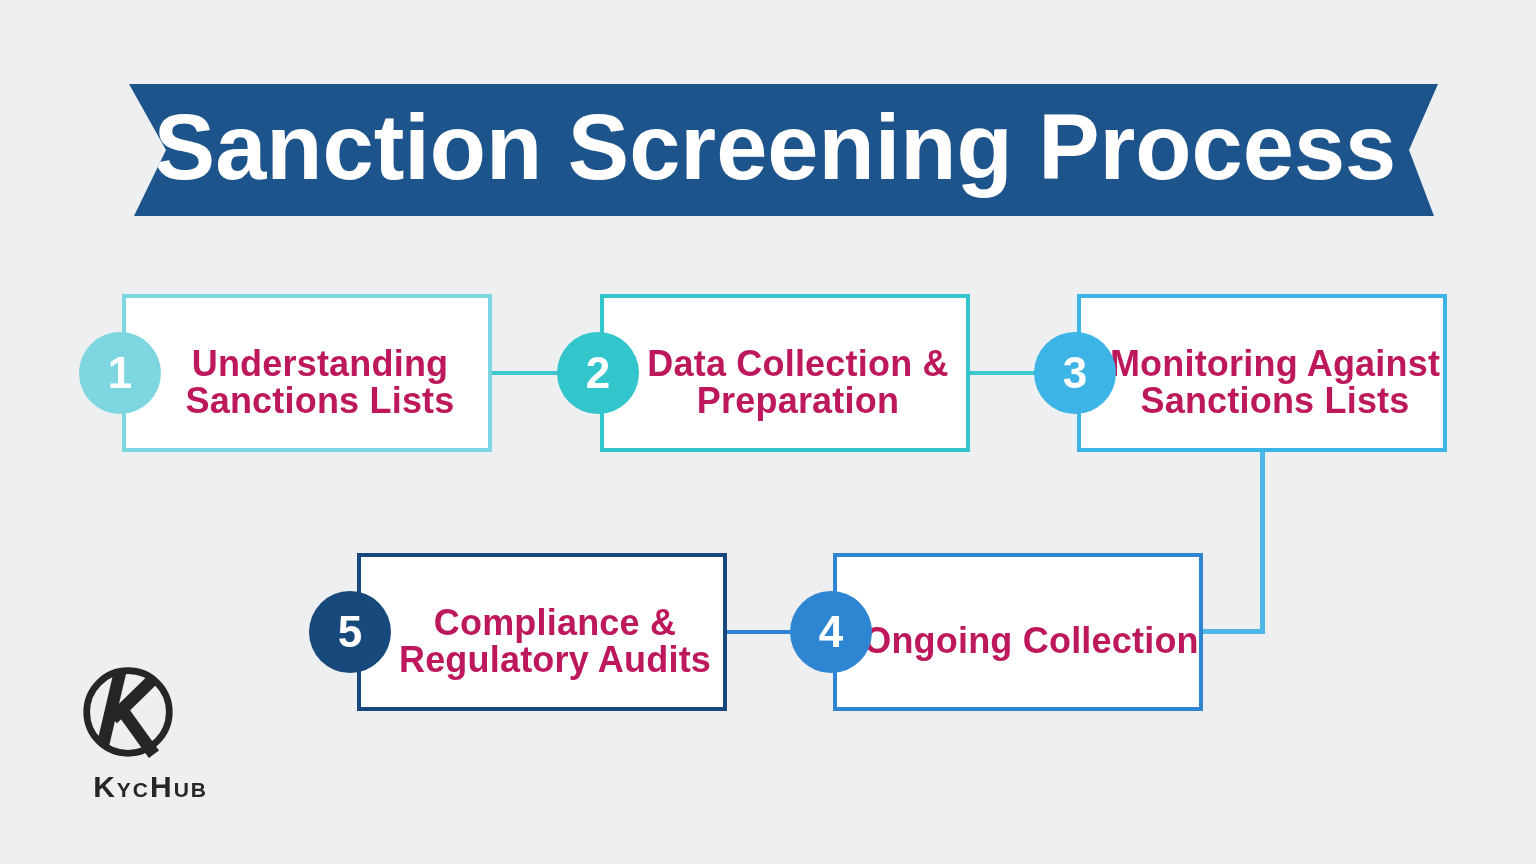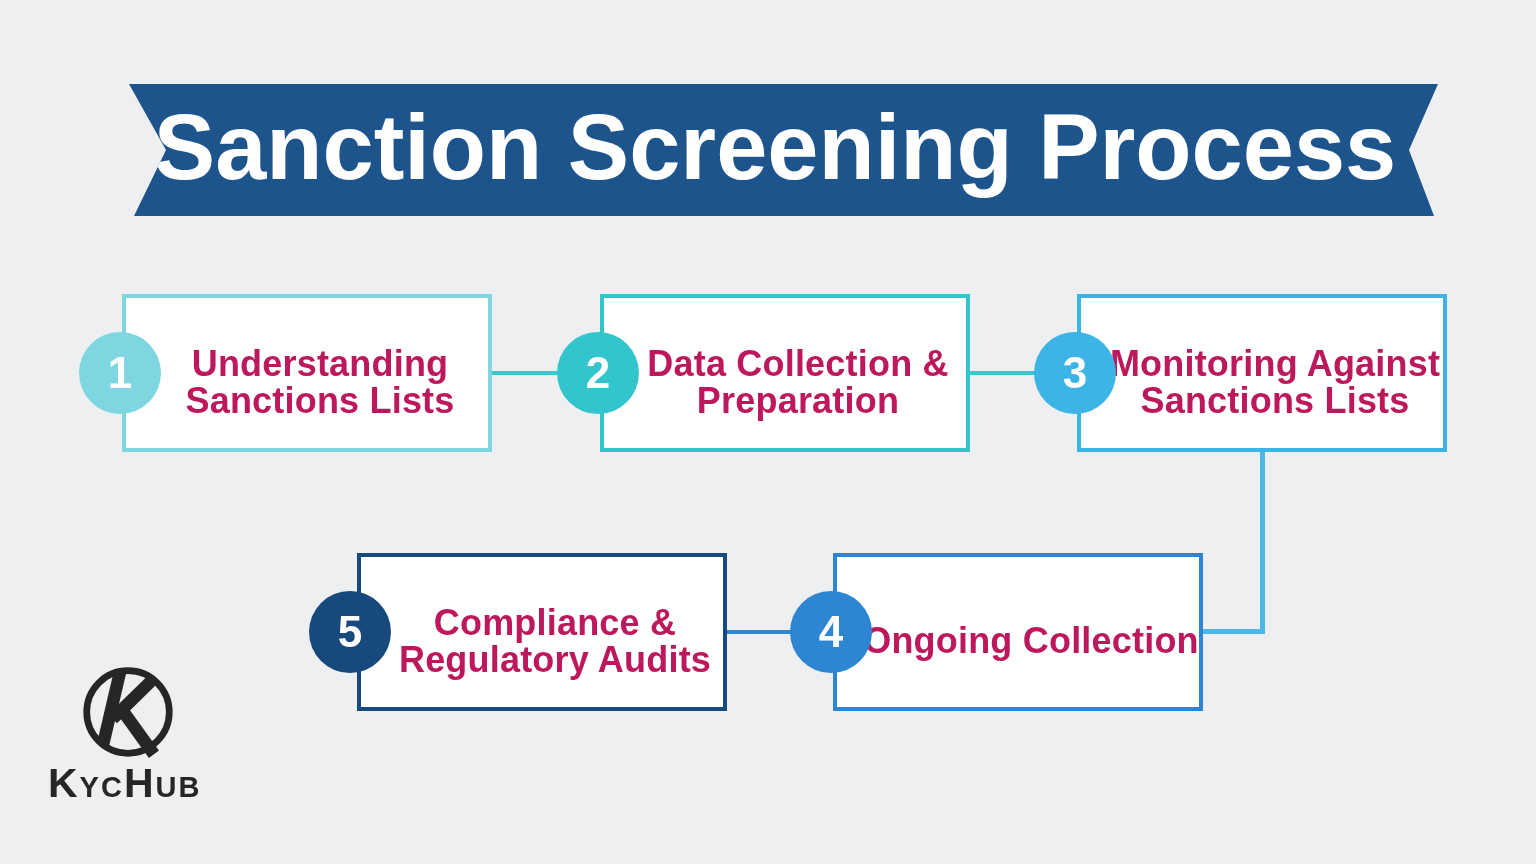--- a/index.html
+++ b/index.html
@@ -60,22 +60,22 @@
   .b1{left:79px;top:332px;}
   .b2{left:557px;top:332px;}
   .b3{left:1034px;top:332px;}
   .b4{left:790px;top:591px;}
   .b5{left:309px;top:591px;}
 
   
   .logo{position:absolute;left:48px;top:664px;width:160px;z-index:2;}
   .logo svg{display:block;margin:0 auto;}
   .logo-text{
-    margin-top:0;text-align:left;
-    font-variant:small-caps;font-weight:bold;font-size:41px;
+    margin-top:10px;text-align:right;
+    font-variant:small-caps;font-weight:bold;font-size:30px;
     letter-spacing:2px;color:#262626;
   }
 </style>
 </head>
 <body style="--bg: #edeff1;">
 
 <div class="canvas">
 
   <div class="ribbon" style="background: rgb(30, 84, 140);">
     <h1>Sanction Screening Process</h1>

